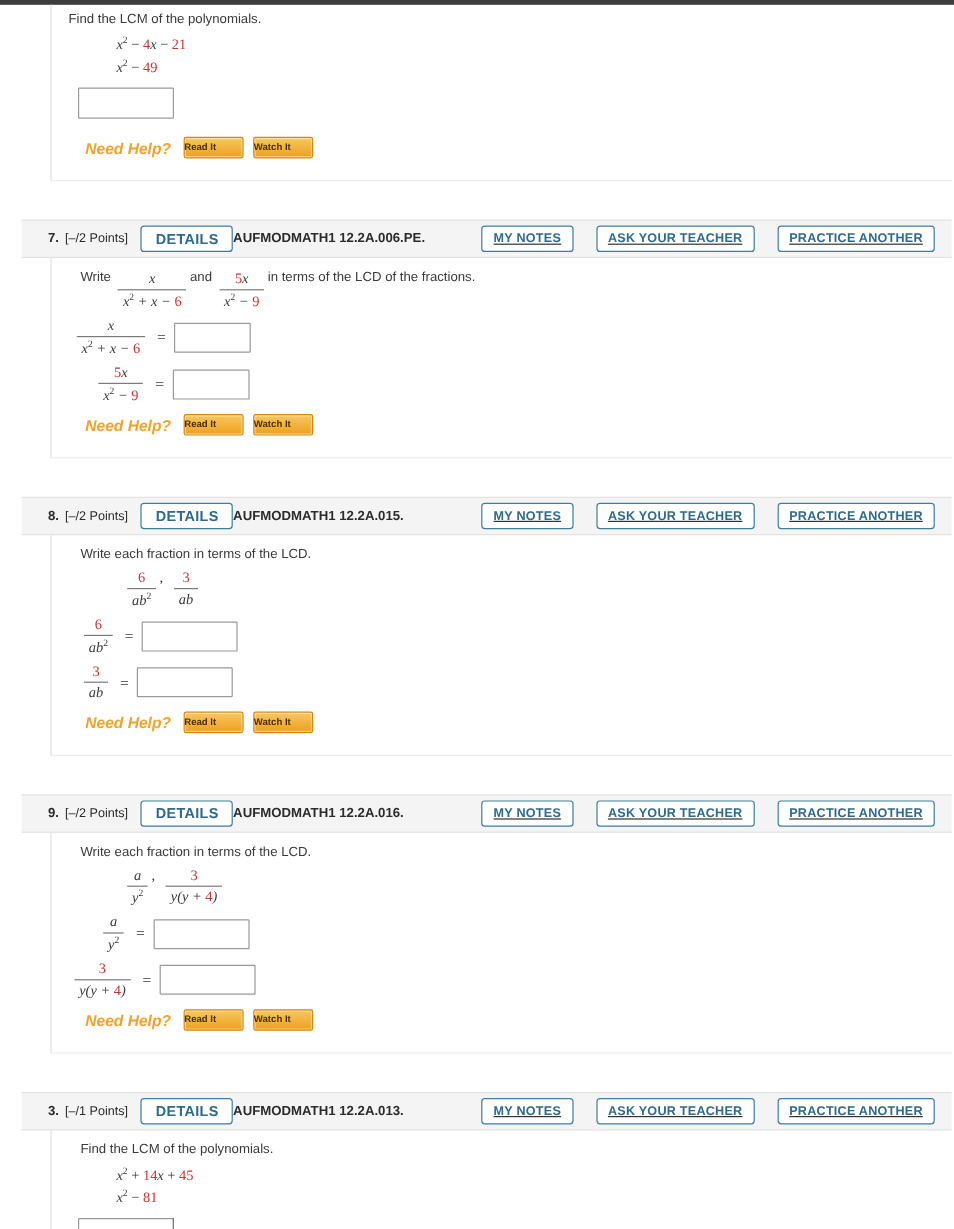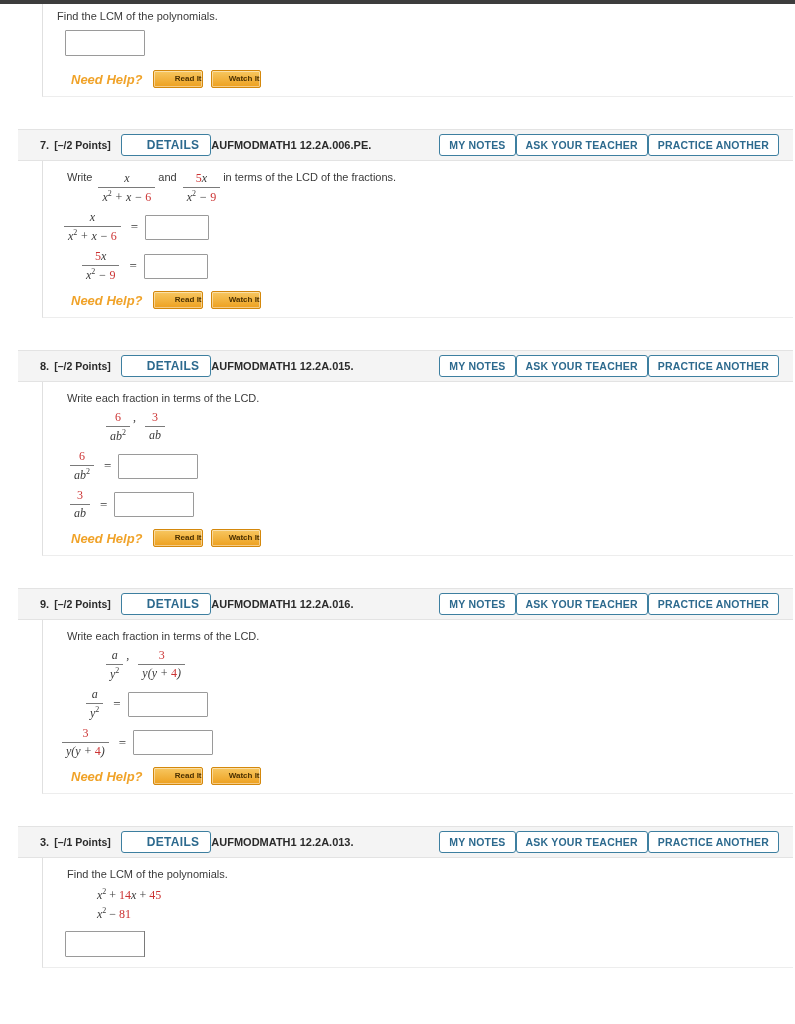--- a/index.html
+++ b/index.html
@@ -31,67 +31,67 @@
     height: 32px;
   }
   .qnum {
     font-weight: bold;
     font-size: 11px;
     color: #2b2b2b;
     margin-right: 5px;
     white-space: nowrap;
   }
   .qpoints {
-    font-weight: bold;
+    font-weight: normal;
     font-size: 10.5px;
     color: #2b2b2b;
     margin-right: 10px;
     white-space: nowrap;
   }
   .btn-details {
     border: 1px solid #3d7fa0;
     background: #ffffff;
     color: #2d6a8e;
     font-size: 12px;
     font-weight: bold;
     letter-spacing: .3px;
-    padding: 4px 11px 4px 25px;
+    padding: 4px 11px 4px 12px;
     border-radius: 3px;
     line-height: 1;
     cursor: pointer;
     white-space: nowrap;
   }
   .qcode {
     font-weight: bold;
     font-size: 11px;
     color: #2b2b2b;
     margin-left: 0;
     white-space: nowrap;
   }
   .qhead-spacer { flex: 1 1 auto; }
-  .qactions { display: flex; gap: 0; }
+  .qactions { display: flex; gap: 19px; text-decoration: underline; }
   .btn-action {
     border: 1px solid #3d7fa0;
     background: #ffffff;
     color: #2d6a8e;
     font-size: 10.5px;
     font-weight: bold;
     letter-spacing: .2px;
     padding: 5px 9px;
     border-radius: 3px;
     line-height: 1;
     cursor: pointer;
     white-space: nowrap;
   }
 
   .qbody {
     border-left: 1px solid #e0e0e0;
     border-bottom: 1px solid #ededed;
     margin: 0 2px 0 42px;
-    padding: 10px 0 8px 14px;
+    padding: 10px 0 18px 14px;
     min-height: 40px;
   }
   .prompt { font-size: 11px; color: #3a3a3a; margin-bottom: 6px; }
 
   
   .math { font-family: "Liberation Serif", serif; font-style: italic; color: #3a3a3a; font-size: 12px; }
   .math .num { color: #cc3333; font-style: normal; font-family: "Liberation Serif", serif; }
   .math .op { font-style: normal; }
   sup { font-size: 8px; font-style: normal; vertical-align: super; }
 
@@ -141,37 +141,48 @@
   }
   .nh-btn {
     background: linear-gradient(#f7c761, #eda01f);
     border: 1px solid #d4880c;
     border-radius: 2px;
     color: #4a3000;
     font-size: 8px;
     font-weight: bold;
     padding: 4px 0;
     width: 50px;
-    text-align: right;
+    text-align: left;
     margin-right: 8px;
     box-shadow: inset 0 0 0 1px rgba(255,255,255,.45);
     cursor: pointer;
     line-height: 1;
   }
 </style>
 </head>
 <body>
 
 <div id="page">
 
   <div class="topbar"></div>
 
   <div class="qcard">
     <div class="qbody" style="border-bottom:1px solid #ededed;padding-top:6px;">
       <div class="prompt">Find the LCM of the polynomials.</div>
+      <div class="polylist">
+        <div class="math">
+          <span style="font-style:italic">x</span><sup>2</sup>
+          <span class="op"> − </span><span class="num">4</span><span style="font-style:italic">x</span>
+          <span class="op"> − </span><span class="num">21</span>
+        </div>
+        <div class="math">
+          <span style="font-style:italic">x</span><sup>2</sup>
+          <span class="op"> − </span><span class="num">49</span>
+        </div>
+      </div>
       <div style="margin:8px 0 0 8px;">
         <span class="ansbox w80" style="height:26px;"></span>
       </div>
       <div class="needhelp" style="margin-left:14px;">
         <span class="nh-label">Need Help?</span>
         <span class="nh-btn">Read It</span>
         <span class="nh-btn">Watch It</span>
       </div>
     </div>
   </div>

